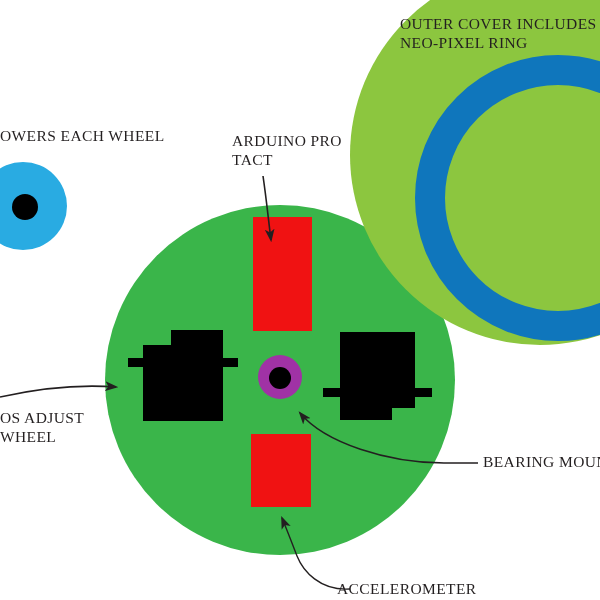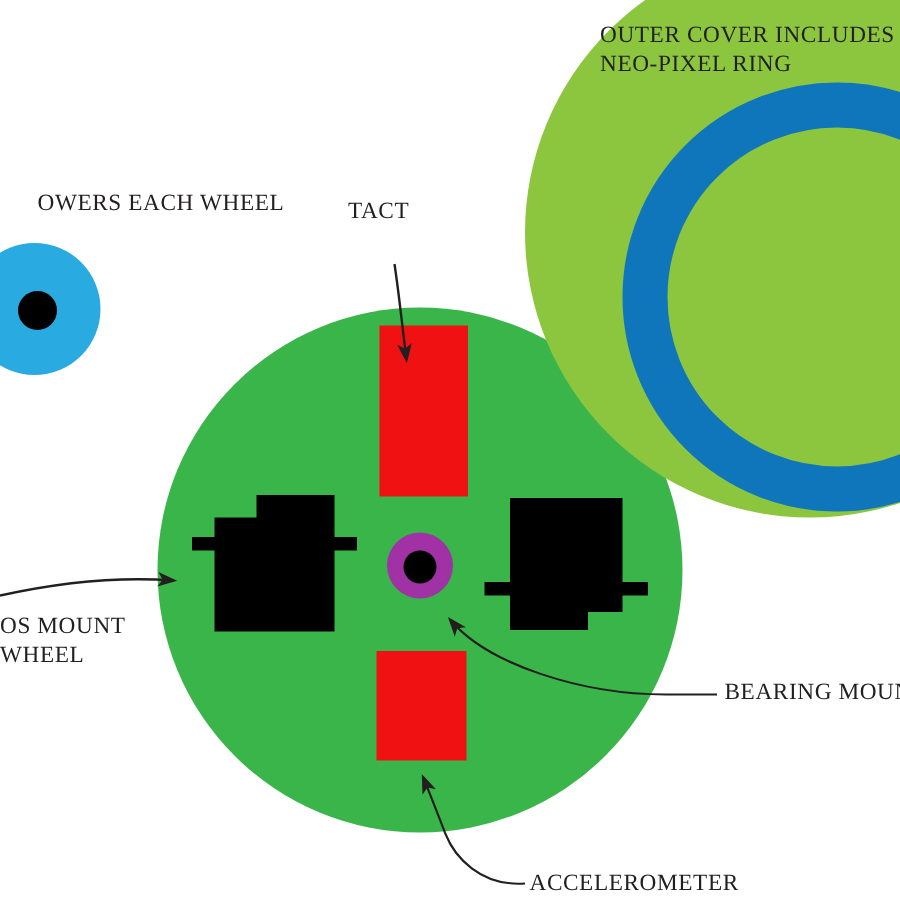--- a/index.html
+++ b/index.html
@@ -54,28 +54,29 @@
     <path d="M 0 397 C 36 389 76 384 116 387" fill="none" stroke-width="1.6" marker-end="url(#arw)" stroke="#231f20"></path>
     <path d="M 478 463 L 444 463 C 388 463 325 443 300 413" fill="none" stroke-width="1.4" marker-end="url(#arw)" stroke="#231f20"></path>
     <path d="M 350 589 C 320 591 303 571 297 556 C 292 543 287 530 282 518" fill="none" stroke-width="1.4" marker-end="url(#arw)" stroke="#231f20"></path>
   </svg>
 
   <div class="label" style="left:400px;top:14px;">
     <div>OUTER COVER INCLUDES 24-L</div>
     <div>NEO-PIXEL RING</div>
   </div>
 
-  <div class="label" style="left:0;top:126px;margin-left:25px;">OWERS EACH WHEEL</div>
+  <div class="label" style="left:0;top:126px;">OWERS EACH WHEEL</div>
 
   <div class="label" style="left:232px;top:131px;">
+    <div>ARDUINO PRO</div>
     <div>TACT</div>
   </div>
 
   <div class="label" style="left:0;top:408px;">
-    <div>OS MOUNT</div>
+    <div>OS ADJUST</div>
     <div>WHEEL</div>
   </div>
 
   <div class="label" style="left:483px;top:452px;">BEARING MOUNT</div>
 
-  <div class="label" style="left:353px;top:579px;">ACCELEROMETER</div>
+  <div class="label" style="left:337px;top:579px;">ACCELEROMETER</div>
 
 </div>
 
 </body></html>

